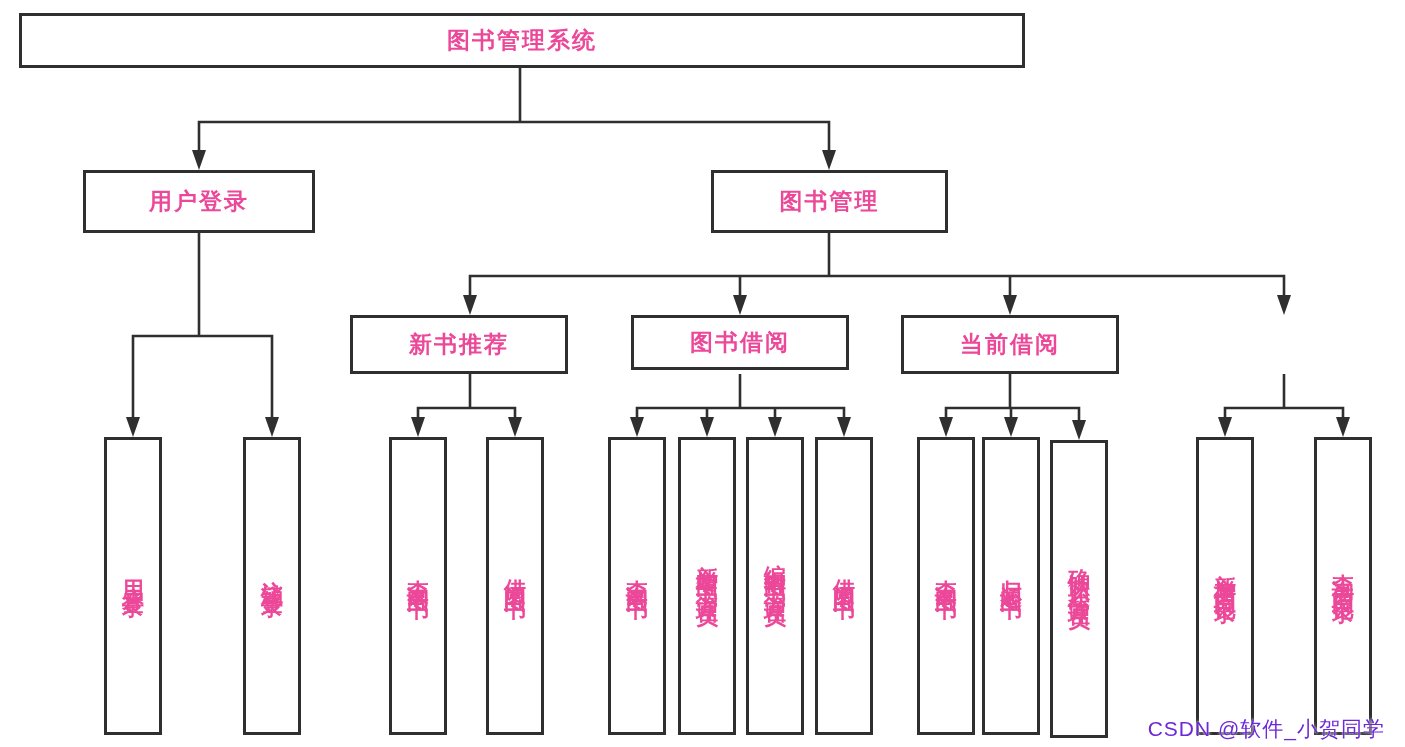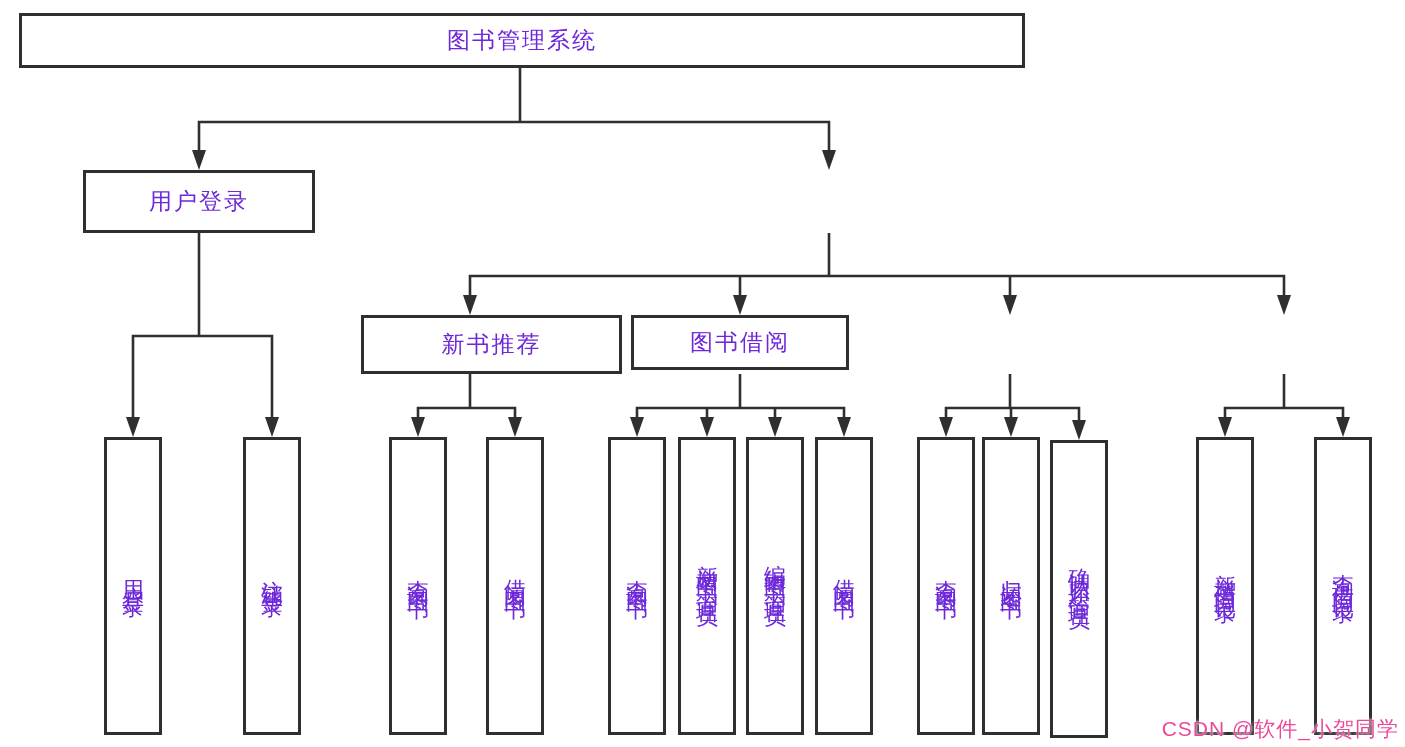--- a/index.html
+++ b/index.html
@@ -23,40 +23,41 @@
     background: #ffffff;
     border: 3px solid #2f2f2f;
     display: flex;
     align-items: center;
     justify-content: center;
     z-index: 2;
   }
   .box .lbl {
     font-size: 23px;
     line-height: 1;
-    color: #6d28d9;
+    color: #ec4899;
     letter-spacing: 2px;
     white-space: nowrap;
+    font-weight: bold;
   }
   .leaf { padding-bottom: 24px; }
   .leaf .lbl {
     writing-mode: vertical-rl;
     text-orientation: mixed;
     font-size: 22px;
     line-height: 1;
     letter-spacing: 6px;
     white-space: nowrap;
   }
   .watermark {
     position: absolute;
-    right: 6px;
+    right: 20px;
     bottom: 4px;
     z-index: 5;
     font-size: 21px;
-    color: #ec4899;
+    color: #6d28d9;
     letter-spacing: 1px;
     text-shadow: 0 0 2px rgba(255,255,255,0.95), 0 0 4px rgba(255,255,255,0.8);
     text-align: center;
   }
 </style>
 </head>
 <body>
 
 <div class="canvas">
 
@@ -91,26 +92,32 @@
     </g>
   </svg>
 
   <div class="box" style="left:19px;top:13px;width:1006px;height:55px">
     <span class="lbl">图书管理系统</span>
   </div>
 
   <div class="box" style="left:83px;top:170px;width:232px;height:63px">
     <span class="lbl">用户登录</span>
   </div>
+  <div class="box" style="left:711px;top:170px;width:237px;height:63px">
+    <span class="lbl">图书管理</span>
+  </div>
 
-  <div class="box" style="left:361px;top:315px;width:261px;height:59px">
+  <div class="box" style="left:350px;top:315px;width:218px;height:59px">
     <span class="lbl">新书推荐</span>
   </div>
   <div class="box" style="left:631px;top:315px;width:218px;height:55px">
     <span class="lbl">图书借阅</span>
+  </div>
+  <div class="box" style="left:901px;top:315px;width:218px;height:59px">
+    <span class="lbl">当前借阅</span>
   </div>
 
   <div class="box leaf" style="left:104px;top:437px;width:58px;height:298px">
     <span class="lbl">用户登录</span>
   </div>
   <div class="box leaf" style="left:243px;top:437px;width:58px;height:298px">
     <span class="lbl">注销登录</span>
   </div>
 
   <div class="box leaf" style="left:389px;top:437px;width:58px;height:298px">

